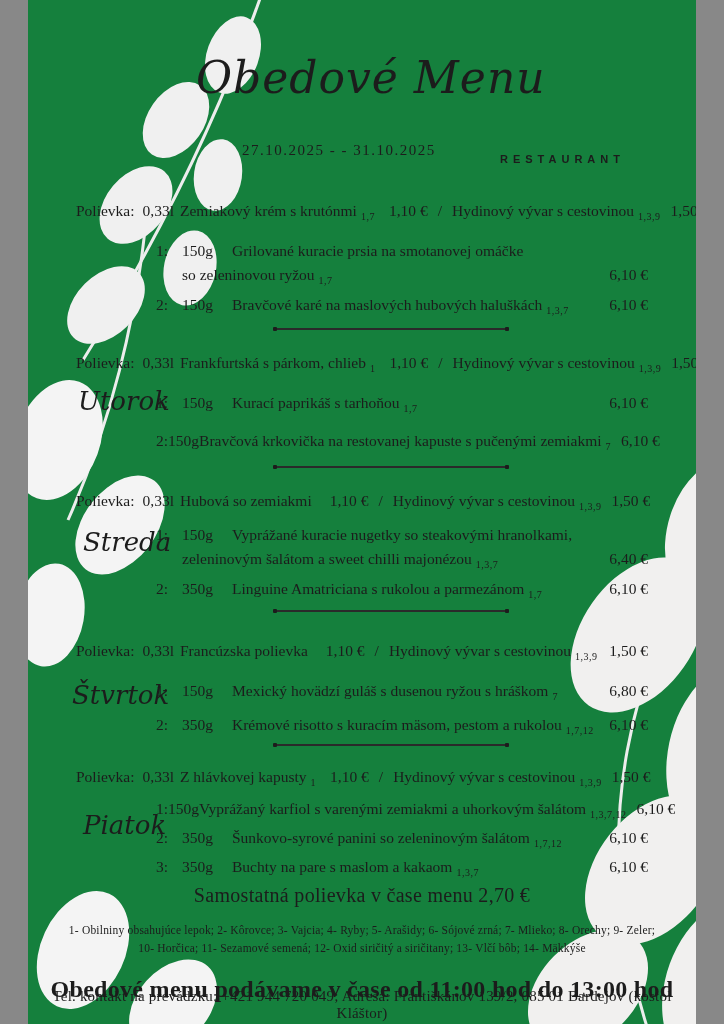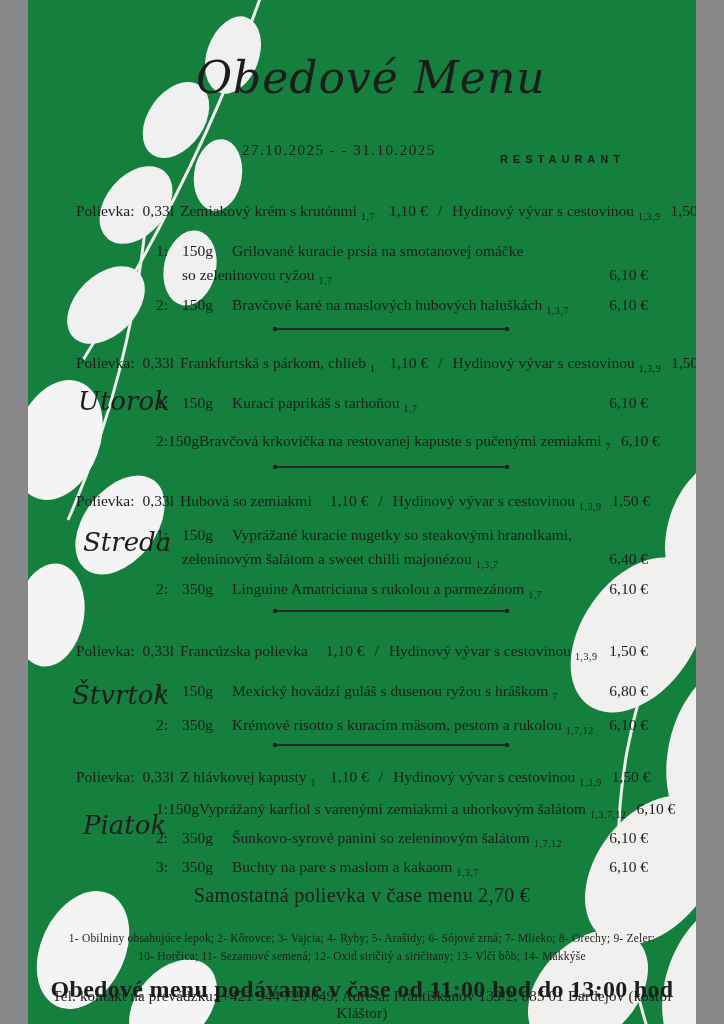--- a/index.html
+++ b/index.html
@@ -73,21 +73,21 @@
   .divider::before { left:-3px; }
   .divider::after { right:-3px; }
 
   
   .soup-note {
     position:absolute; top:884px; left:0; width:100%; text-align:center;
     font-size:20px; letter-spacing:0.3px;
   }
   .legend {
     position:absolute; top:922px; left:38px; right:38px; text-align:center;
-    font-size:11.5px; line-height:1.55; letter-spacing:0.2px;margin-top:8px;
+    font-size:11.5px; line-height:1.55; letter-spacing:0.2px;
   }
   .serving {
     position:absolute; top:956px; left:0; width:100%; text-align:center;
     font-size:24px; font-weight:bold; letter-spacing:0.3px;margin-top:20px;
   }
   .contact {
     position:absolute; top:988px; left:0; width:100%; text-align:center;
     font-size:15px; letter-spacing:0.2px;font-family:Liberation Serif, serif;
   }
 </style>

